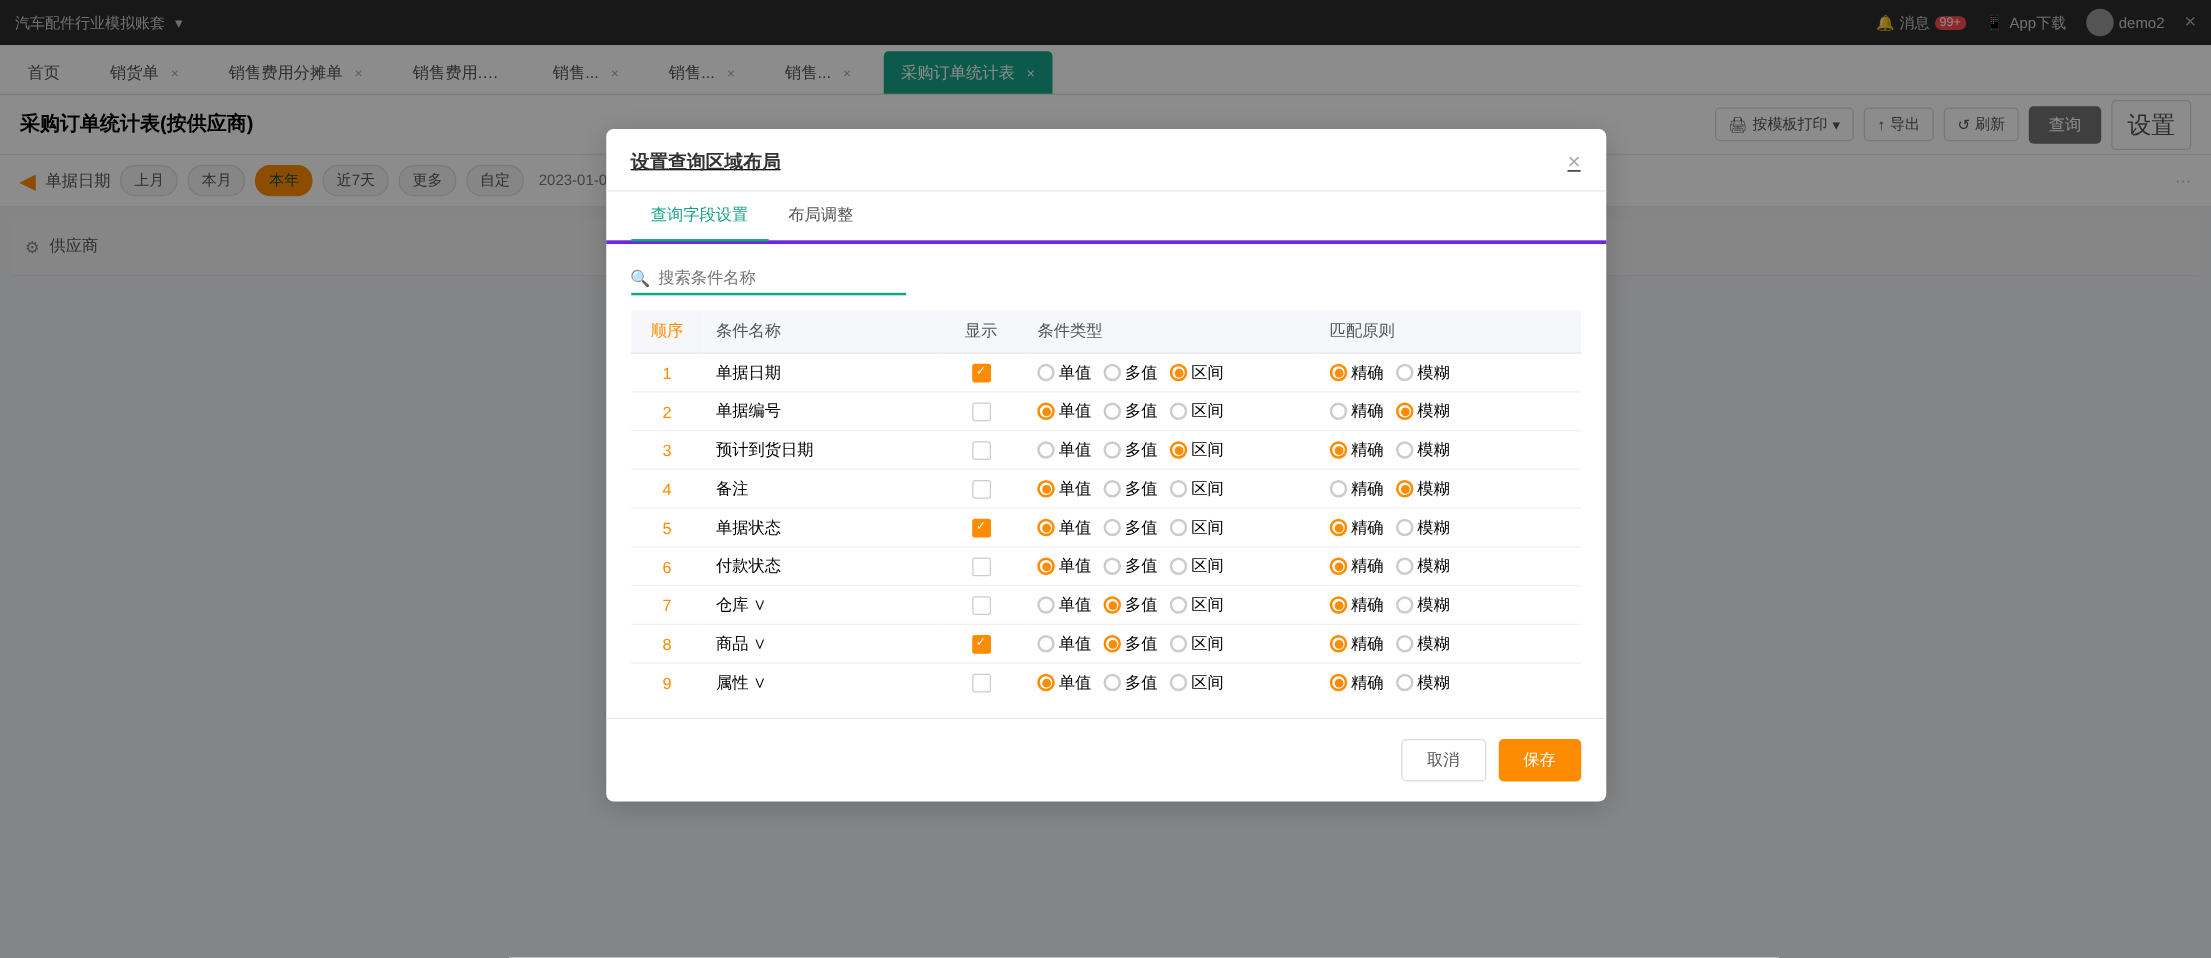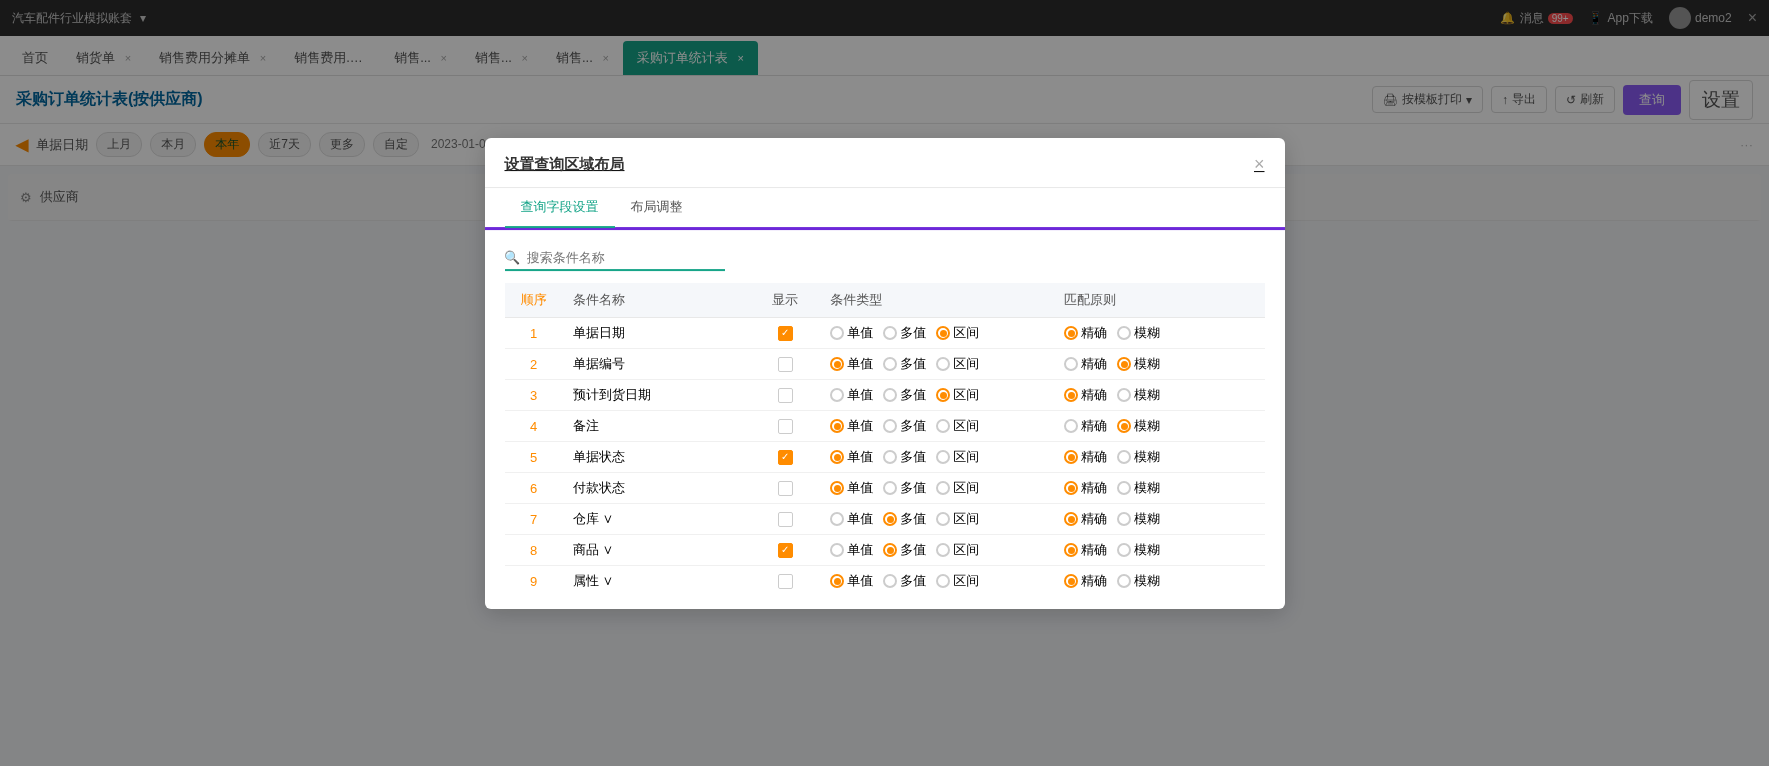--- a/index.html
+++ b/index.html
@@ -25,21 +25,21 @@
     .close-top { color: #aaa; cursor: pointer; font-size: 16px; }
 
     
     .tab-bar {
       height: 40px;
       background: #fff;
       border-bottom: 1px solid #e0e0e0;
       display: flex;
       align-items: flex-end;
       padding-left: 8px;
-      gap: 0;
+      gap: 12px;
     }
     .tab {
       padding: 8px 14px;
       font-size: 13px;
       cursor: pointer;
       border-radius: 4px 4px 0 0;
       color: #555;
       white-space: nowrap;
     }
     .tab.active {
@@ -51,29 +51,29 @@
     
     .page-header {
       height: 48px;
       background: #fff;
       display: flex;
       align-items: center;
       justify-content: space-between;
       padding: 0 16px;
       border-bottom: 1px solid #e8e8e8;
     }
-    .page-title { font-size: 16px; font-weight: bold; color: #0369a1; }
+    .page-title { font-size: 16px; font-weight: bold; color: #000000; }
     .page-actions { display: flex; align-items: center; gap: 8px; }
     .btn-print, .btn-export, .btn-refresh {
       border: 1px solid #d9d9d9; background: #fff;
       padding: 4px 10px; border-radius: 4px; cursor: pointer;
       font-size: 12px; color: #555; display: flex; align-items: center; gap: 4px;
     }
     .btn-query {
-      background: #8b5cf6; color: #fff; border: none;
+      background: #737373; color: #fff; border: none;
       padding: 6px 16px; border-radius: 4px; cursor: pointer; font-size: 13px;
     }
     .btn-set {
       background: #fff; border: 1px solid #d9d9d9;
       padding: 6px 12px; border-radius: 4px; cursor: pointer; font-size: 19px; color: #555;
     }
 
     
     .filter-bar {
       background: #fff;
@@ -157,21 +157,21 @@
 
     .dialog-body { padding: 16px 20px; flex: 1; overflow: hidden; display: flex; flex-direction: column; }
 
     .search-box {
       display: flex; align-items: center;
       border-bottom: 2px solid #17a589;
       width: 220px; padding: 4px 0; margin-bottom: 12px;
     }
     .search-box input {
       border: none; outline: none; font-size: 13px; color: #333;
-      width: 180px; background: transparent;
+      width: 180px; background: transparent; font-family: Liberation Mono, monospace;
     }
     .search-icon { color: #aaa; margin-right: 6px; }
 
     
     .cond-table { width: 100%; border-collapse: collapse; font-size: 13px; }
     .cond-table thead tr { background: #f5f7fa; }
     .cond-table th {
       text-align: left; padding: 8px 10px; color: #555;
       border-bottom: 1px solid #e8e8e8; font-weight: normal;
     }
@@ -682,13 +682,17 @@
                     <div class="radio-circle"></div>
                     <span>模糊</span>
                   </label>
                 </div>
               </td>
             </tr>
           </tbody>
       </table>
     </div>
   </div>
+  <div class="dialog-footer">
+    <button class="btn-cancel">取消</button>
+    <button class="btn-save">保存</button>
+  </div>
 </div>
 
 </body></html>

